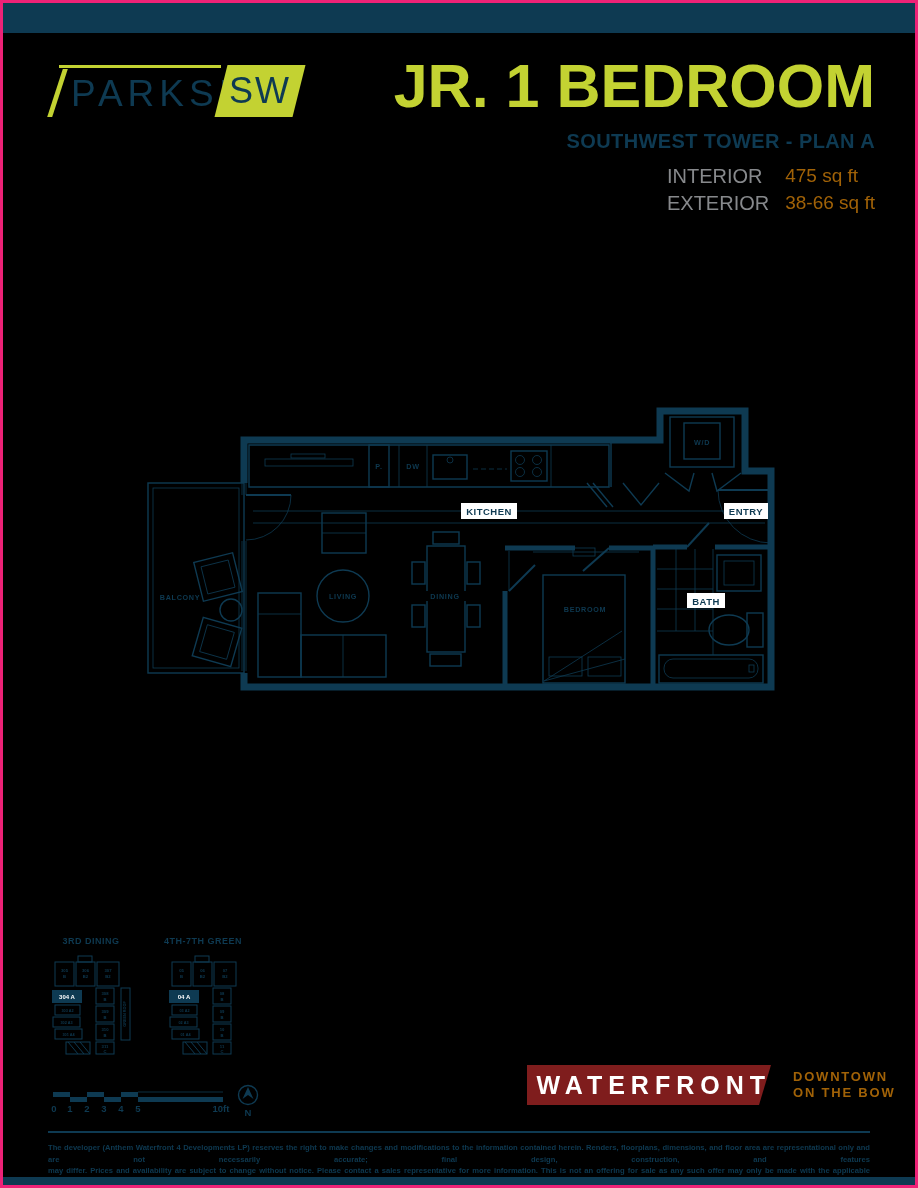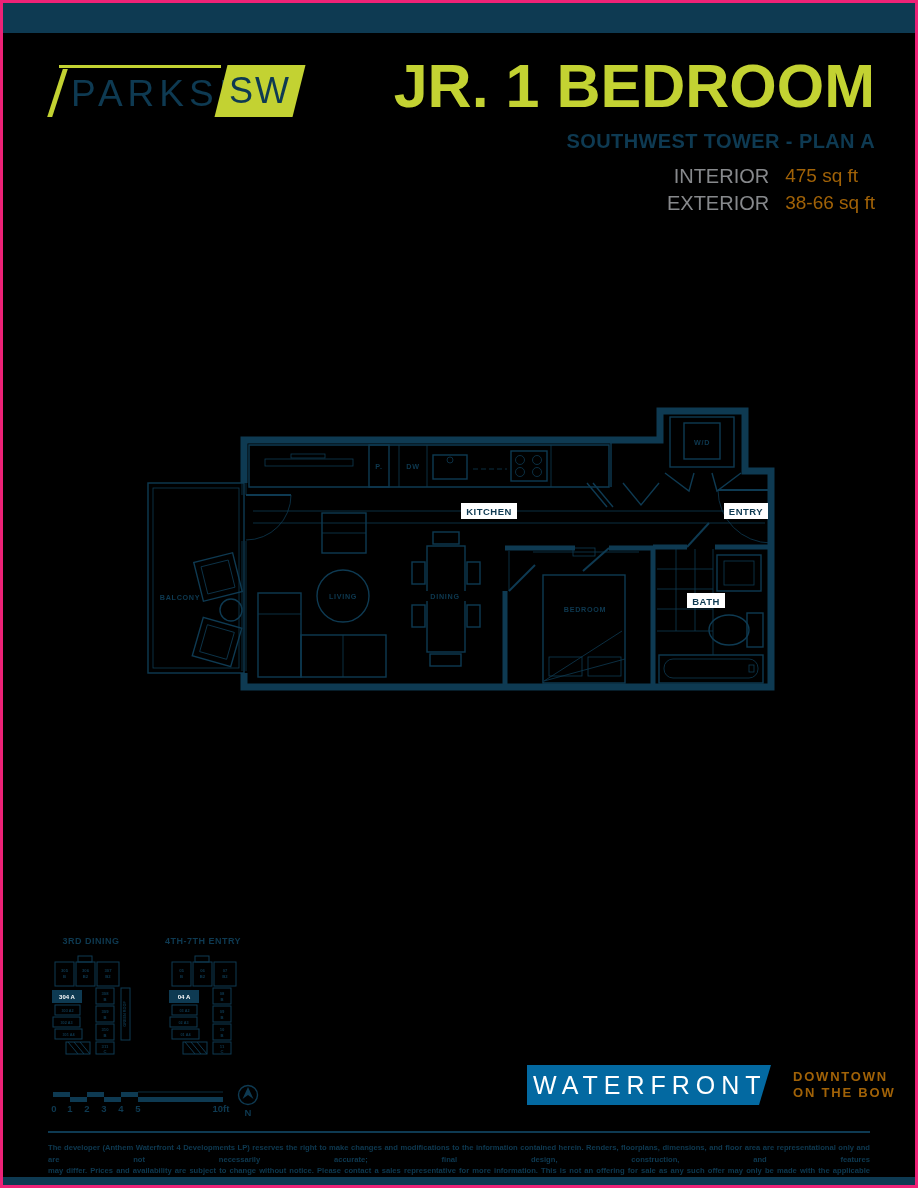--- a/index.html
+++ b/index.html
@@ -19,21 +19,21 @@
   .logo .wordmark{position:absolute;left:26px;top:8px;font-size:37px;letter-spacing:5px;color:#0E3A52;font-weight:400;}
   .logo .swbox{position:absolute;left:176px;top:0;width:78px;height:52px;background:#C3D232;transform:skewX(-14deg);
     display:flex;align-items:center;justify-content:center;}
   .logo .swbox span{transform:skewX(14deg);font-size:36px;letter-spacing:2px;color:#0E3A52;}
 
   
   .titleblock{right:40px;top:52px;text-align:right;}
   .plan-title{font-size:61px;line-height:62px;font-weight:700;color:#C3D232;letter-spacing:0px;}
   .plan-subtitle{margin-top:13px;font-size:20px;font-weight:bold;color:#0E3A52;letter-spacing:.4px;}
   .stats{margin-top:12px;display:inline-grid;grid-template-columns:auto auto;column-gap:16px;row-gap:4px;}
-  .stats .lbl{color:#87898C;font-size:20px;text-align:right;}
+  .stats .lbl{color:#87898C;font-size:20px;text-align:left;}
   .stats .val{color:#a16207;font-size:19px;text-align:left;}
 
   
   svg{font-family:"Liberation Sans",sans-serif;}
   .ln{stroke:#0E3A52;fill:none;stroke-width:1.4;}
   .ln08{stroke:#0E3A52;fill:none;stroke-width:0.8;}
   .wall{stroke:#0E3A52;fill:none;stroke-width:7;}
   .iwall{stroke:#0E3A52;fill:none;stroke-width:5;}
   .leaf{stroke:#0E3A52;fill:none;stroke-width:2;}
   .navyfill{fill:#0E3A52;}
@@ -47,22 +47,22 @@
   .kp-title{font-size:9px;font-weight:bold;color:#0E3A52;letter-spacing:.5px;margin-bottom:9px;}
   .kpln{stroke:#0E3A52;fill:none;stroke-width:1;}
   .kptxt{fill:#0E3A52;font-size:4.2px;font-weight:bold;text-anchor:middle;}
   .kptxt-sm{fill:#0E3A52;font-size:3.8px;font-weight:bold;text-anchor:middle;}
   .kphl{fill:#0E3A52;}
   .kphltxt{fill:#fff;font-size:6px;font-weight:bold;text-anchor:middle;}
 
   
   .scalebar-lbl{fill:#0E3A52;font-size:9.5px;font-weight:bold;text-anchor:middle;}
   .wf{left:524px;top:1062px;display:flex;align-items:flex-start;}
-  .wf-box{width:244px;height:40px;background:#0369a1;display:flex;align-items:center;justify-content:flex-start;
-    clip-path:polygon(0 0,100% 0,calc(100% - 12px) 100%,0 100%);}
+  .wf-box{width:244px;height:40px;background:#7f1d1d;display:flex;align-items:center;justify-content:flex-end;
+    clip-path:polygon(0 0,100% 0,calc(100% - 12px) 100%,0 100%);font-weight:bold;}
   .wf-box span{color:#fff;font-size:25px;letter-spacing:6px;padding-left:6px;}
   .wf-tag{margin-left:22px;padding-top:4px;font-size:13px;font-weight:bold;color:#a16207;letter-spacing:1.8px;line-height:16px;}
   .divider{left:45px;right:45px;top:1128px;height:2px;background:#0E3A52;}
   .disclaimer{left:45px;right:45px;top:1139px;color:#0E3A52;font-size:7.6px;font-weight:bold;line-height:11.5px;}
   .disclaimer div{text-align:justify;text-align-last:justify;}
 </style>
 </head>
 <body>
 
 <div class="page">
@@ -253,21 +253,21 @@
       </g>
       <rect class="kpln" x="46" y="87" width="18" height="12"></rect>
       <text class="kptxt" x="55" y="92.5">311</text>
       <text class="kptxt" x="55" y="97.5">C</text>
       <rect class="kpln" x="71" y="33" width="9" height="52"></rect>
       <text class="kptxt-sm" x="75.5" y="59" transform="rotate(-90 75.5 59)" font-size="3.6">GREEN ROOF</text>
     </svg>
   </div>
 
   <div class="abs keyplan" style="left:152px;top:933px;width:96px;">
-    <div class="kp-title">4TH-7TH ENTRY</div>
+    <div class="kp-title">4TH-7TH GREEN</div>
     <svg width="72" height="100" viewBox="0 0 72 100" style="display:block;margin:0 auto;">
       <rect class="kpln" x="28" y="1" width="14" height="6"></rect>
       <rect class="kpln" x="5" y="7" width="19" height="24"></rect>
       <text class="kptxt" x="14.5" y="17">05</text>
       <text class="kptxt" x="14.5" y="23">B</text>
       <rect class="kpln" x="26" y="7" width="19" height="24"></rect>
       <text class="kptxt" x="35.5" y="17">06</text>
       <text class="kptxt" x="35.5" y="23">B2</text>
       <rect class="kpln" x="47" y="7" width="22" height="24"></rect>
       <text class="kptxt" x="58" y="17">07</text>

